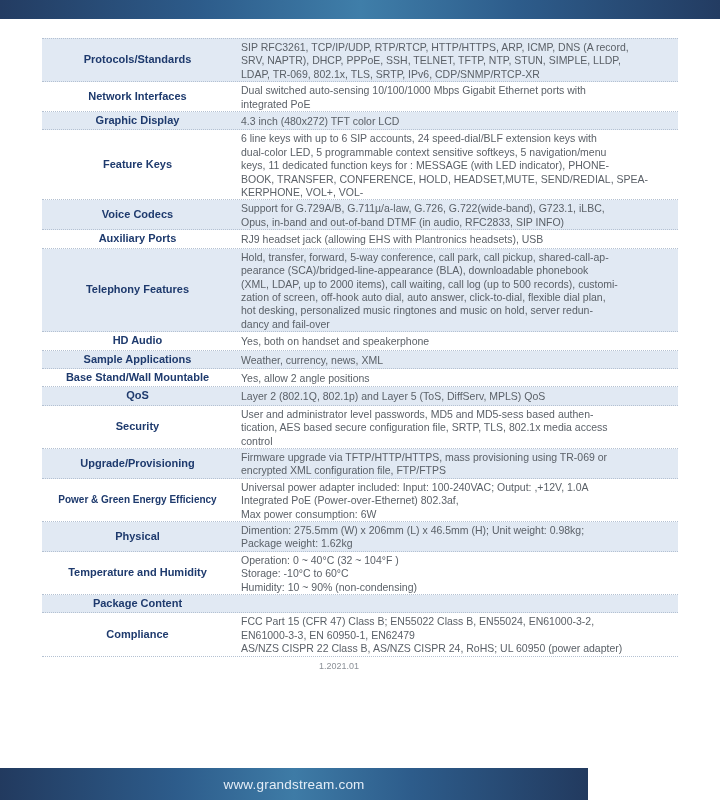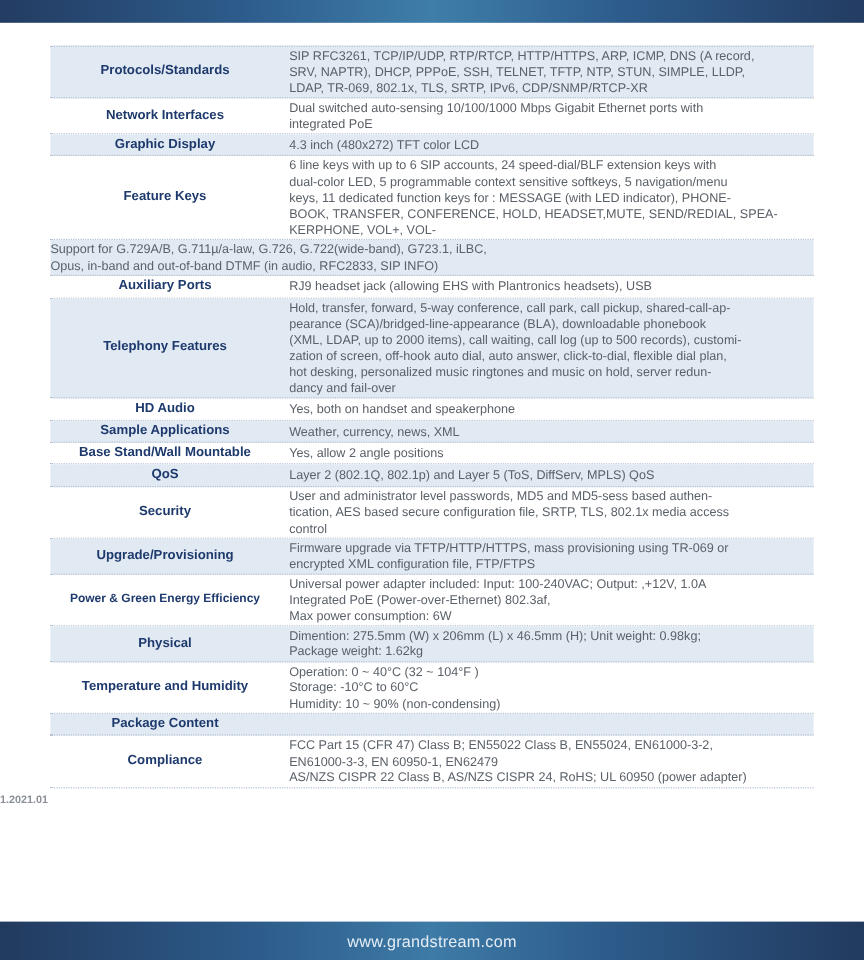--- a/index.html
+++ b/index.html
@@ -25,26 +25,26 @@
   }
   .label-sm { font-size:10px; }
 
   .value {
     flex:1; padding:2px 6px 0 0;
     font-size:10.5px; line-height:13.4px; color:#5b6168;
     white-space:pre-line;
   }
 
   .version {
-    margin:4px 42px 0 0; text-align:left;
-    font-size:9px; color:#8b9097;font-weight:bold;
+    margin:4px 42px 0 0; text-align:center;
+    font-size:9px; color:#8b9097;
   }
 
   .footer-bar {
-    position:absolute; left:0; bottom:0; width:720px; height:32px;
+    position:absolute; left:0; bottom:0; width:588px; height:32px;
     background:linear-gradient(90deg,#223a5f 0%,#2d5c8b 30%,#3e7ba6 50%,#2d5c8b 70%,#223a5f 100%);
     display:flex; align-items:center; justify-content:center;
   }
   .footer-link { color:#e4edf6; font-size:13.5px; letter-spacing:0.2px; }
 </style>
 </head>
 <body>
 
 <div class="page">
 
@@ -69,20 +69,21 @@
     </div>
     <div class="row">
       <div class="label">Feature Keys</div>
       <div class="value">6 line keys with up to 6 SIP accounts, 24 speed-dial/BLF extension keys with
 dual-color LED, 5 programmable context sensitive softkeys, 5 navigation/menu
 keys, 11 dedicated function keys for : MESSAGE (with LED indicator), PHONE-
 BOOK, TRANSFER, CONFERENCE, HOLD, HEADSET,MUTE, SEND/REDIAL, SPEA-
 KERPHONE, VOL+, VOL-</div>
     </div>
     <div class="row">
+      <div class="label">Voice Codecs</div>
       <div class="value">Support for G.729A/B, G.711µ/a-law, G.726, G.722(wide-band), G723.1, iLBC,
 Opus, in-band and out-of-band DTMF (in audio, RFC2833, SIP INFO)</div>
     </div>
     <div class="row">
       <div class="label">Auxiliary Ports</div>
       <div class="value">RJ9 headset jack (allowing EHS with Plantronics headsets), USB</div>
     </div>
     <div class="row">
       <div class="label">Telephony Features</div>
       <div class="value">Hold, transfer, forward, 5-way conference, call park, call pickup, shared-call-ap-

